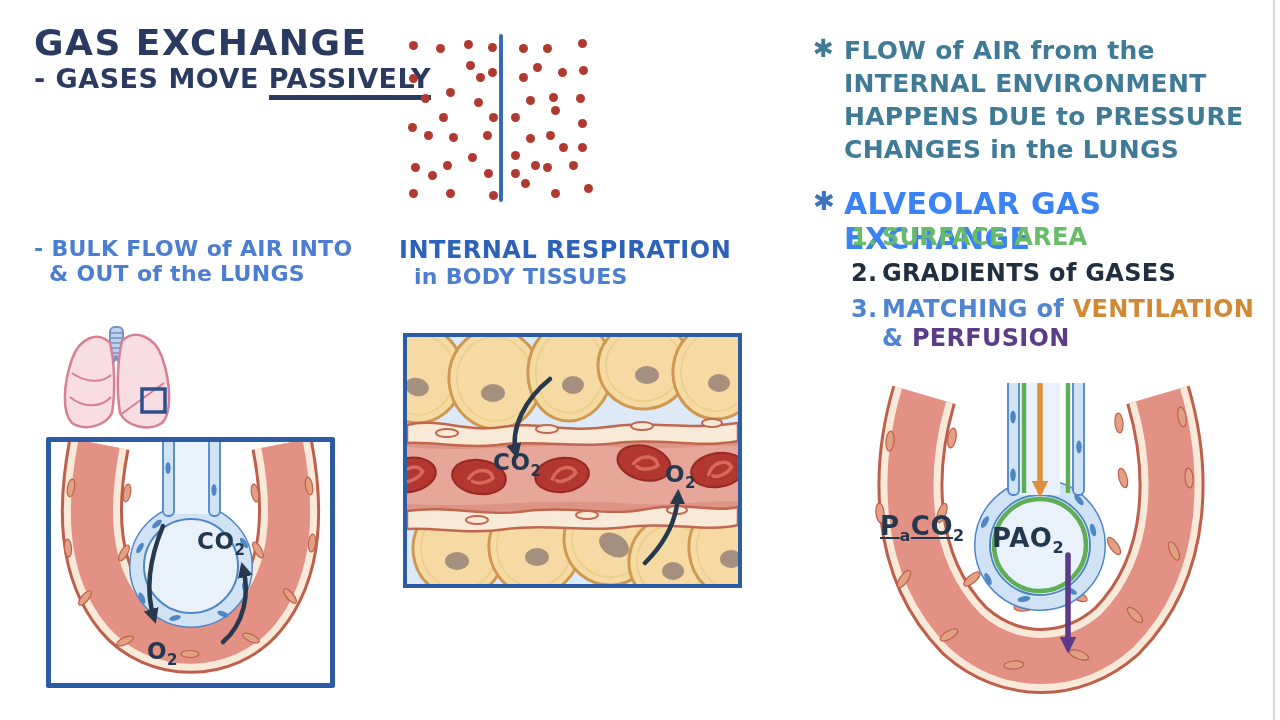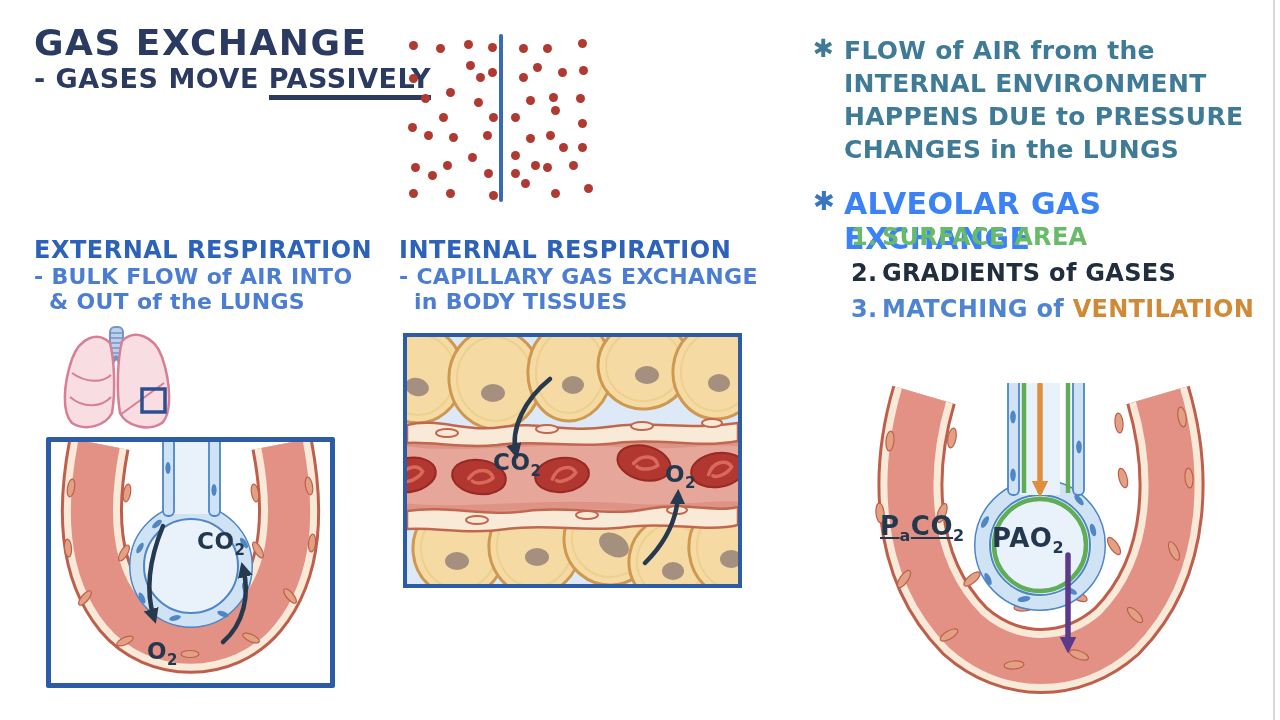--- a/index.html
+++ b/index.html
@@ -146,33 +146,32 @@
     <div class="nl-item c-dark">
       <span class="nl-num">2.</span>
       <span>
         <span style="display:block">GRADIENTS of GASES</span>
       </span>
     </div>
     <div class="nl-item">
       <span class="nl-num c-blue">3.</span>
       <span>
         <span style="display:block"><span class="c-blue">MATCHING of </span><span class="c-orange">VENTILATION</span></span>
+        <span style="display:block"><span class="c-blue">&amp; </span><span class="c-purple">PERFUSION</span></span>
       </span>
     </div>
   </div>
 
   <div class="abs section sec-ext">
-    <div class="sec-heading">EXTERNAL RESPIRATION</div>
     <div class="sec-line">- BULK FLOW of AIR INTO</div>
     <div class="sec-line indent">&amp; OUT of the LUNGS</div>
   </div>
 
   <div class="abs section sec-int">
     <div class="sec-heading">INTERNAL RESPIRATION</div>
-    <div class="sec-line">- CAPILLARY GAS EXCHANGE</div>
     <div class="sec-line indent">in BODY TISSUES</div>
   </div>
 
   <div class="abs lungs">
     <svg width="116" height="110" viewBox="0 0 116 108">
       <rect x="52" y="0" width="13" height="31" rx="5" fill="#bdd0ec" stroke="#7494c6" stroke-width="2"></rect>
       <path d="M52 6 H65 M52 11 H65 M52 16 H65 M52 21 H65 M52 26 H65" stroke="#7494c6" stroke-width="1.4"></path>
       <path d="M58 30 L48 46 M58 30 L70 46" stroke="#7494c6" stroke-width="3.5" fill="none" stroke-linecap="round"></path>
       <path d="M52 16 C 40 4 22 10 14 32 C 5 58 4 86 14 96 C 28 105 48 98 54 86 C 58 62 56 32 52 16 Z" fill="#f8dde2" stroke="#d77f96" stroke-width="2.5" stroke-linejoin="round"></path>
       <path d="M14 46 C 28 56 44 56 53 48" fill="none" stroke="#d77f96" stroke-width="2"></path>

